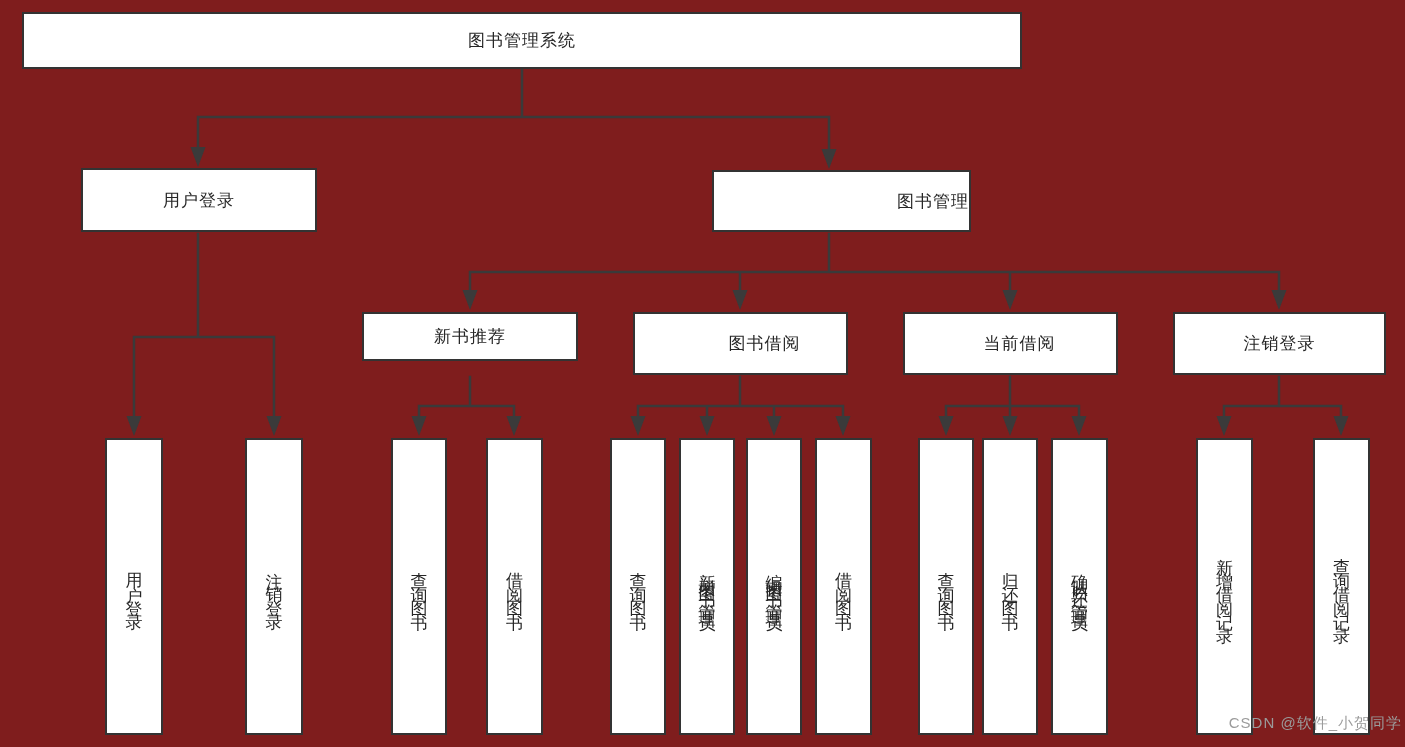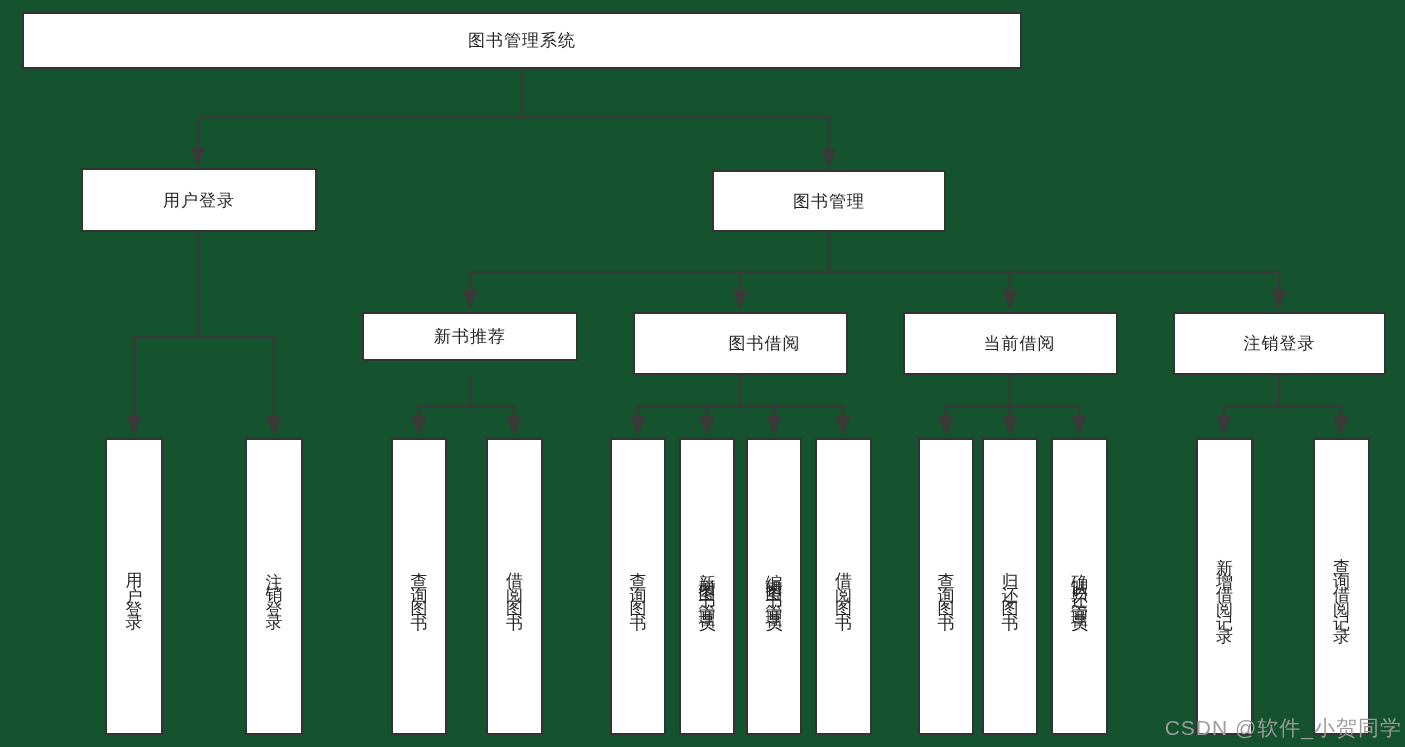--- a/index.html
+++ b/index.html
@@ -1,20 +1,20 @@
 <!DOCTYPE html>
 <html><head>
 <meta charset="utf-8">
 <style>
   html, body { margin: 0; padding: 0; background: #ffffff; }
   .canvas {
     position: relative;
     width: 1405px;
     height: 747px;
-    background: #14532d;
+    background: #7f1d1d;
     overflow: hidden;
     font-family: "Liberation Sans", "DejaVu Sans", sans-serif;
   }
   .connectors {
     position: absolute;
     left: 0; top: 0;
     width: 1405px; height: 747px;
     z-index: 0;
   }
   .box {
@@ -38,21 +38,21 @@
     text-orientation: mixed;
     font-size: 17px;
     letter-spacing: 14px;
     white-space: nowrap;
   }
   .v-label.long { letter-spacing: 6px; }
   .watermark {
     position: absolute;
     top: 714px;
     right: 3px;
-    font-size: 21px;
+    font-size: 15px;
     letter-spacing: 1px;
     color: #9b9b9b;
     z-index: 5;
     white-space: nowrap;
   }
 </style>
 </head>
 <body>
 
 <div class="canvas">
@@ -93,21 +93,21 @@
     <polygon points="1333.5,416 1348.5,416 1341,436" fill="#3a3a3a"></polygon>
   </svg>
 
   <div class="box" style="left:22px; top:12px; width:1000px; height:57px;">
     <span class="h-label">图书管理系统</span>
   </div>
 
   <div class="box" style="left:81px; top:168px; width:236px; height:64px;">
     <span class="h-label">用户登录</span>
   </div>
-  <div class="box" style="left:712px; top:170px; width:234px; height:62px;">
+  <div class="box" style="left:712px; top:170px; width:259px; height:62px;justify-content:flex-end;">
     <span class="h-label">图书管理</span>
   </div>
 
   <div class="box" style="left:362px; top:312px; width:216px; height:49px;">
     <span class="h-label">新书推荐</span>
   </div>
   <div class="box" style="left:633px; top:312px; width:215px; height:63px;padding-left:48px;">
     <span class="h-label">图书借阅</span>
   </div>
   <div class="box" style="left:903px; top:312px; width:215px; height:63px;padding-left:18px;">

